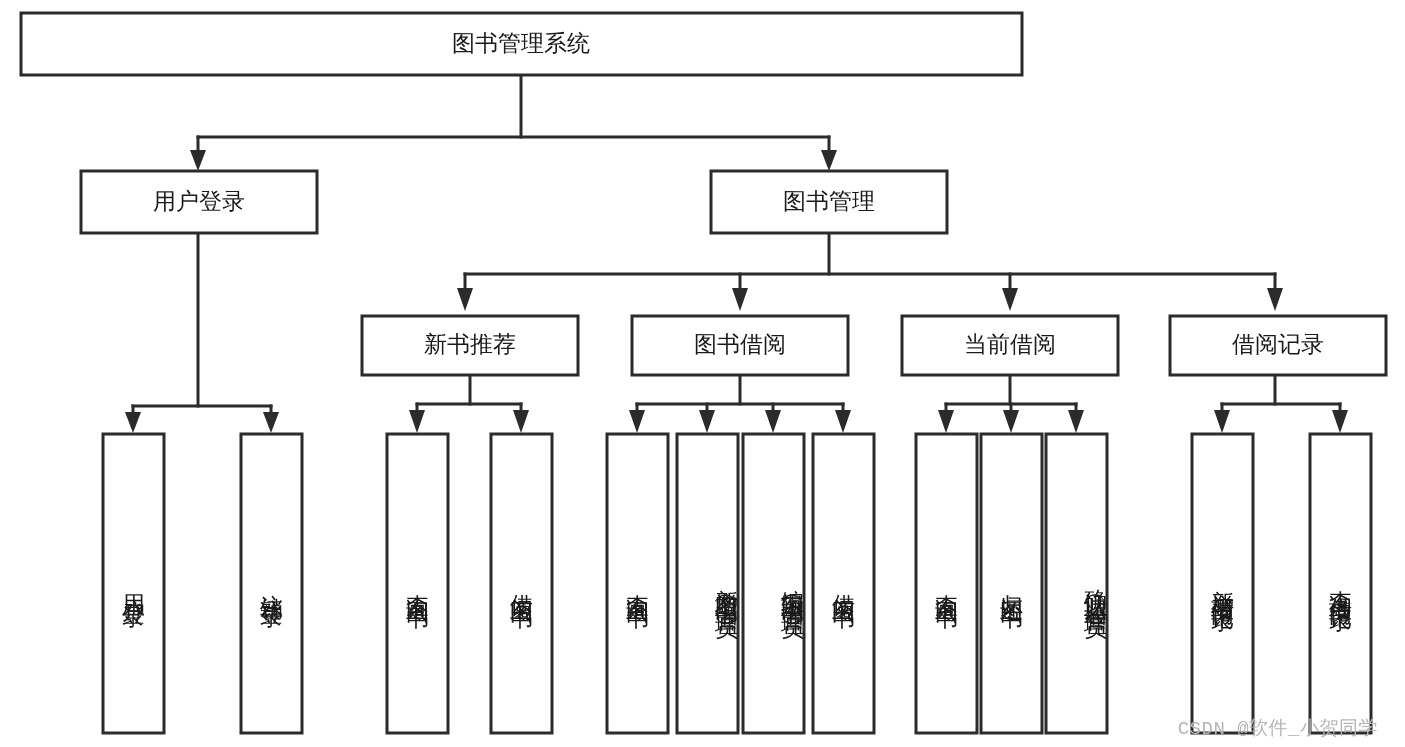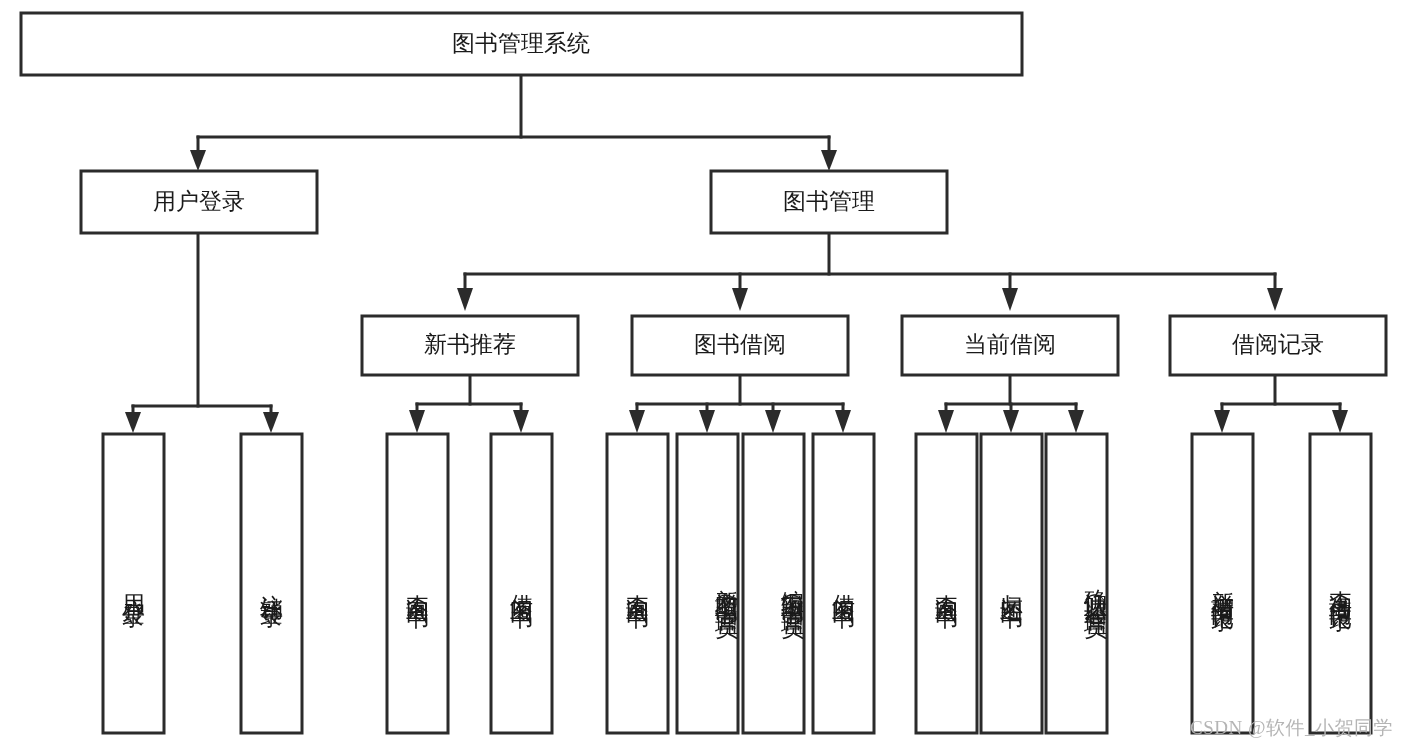--- a/index.html
+++ b/index.html
@@ -56,23 +56,23 @@
     color: #1a1a1a;
     letter-spacing: 4px;
     display: flex;
     align-items: center;
     justify-content: center;
     white-space: nowrap;
     pointer-events: none;
   }
   .watermark {
     position: absolute;
-    right: 12px;
+    right: 27px;
     bottom: 6px;
-    font-family: Liberation Serif, serif;
+    font-family: Liberation Mono, monospace;
     font-size: 19px;
     color: #b5b5b5;
     white-space: nowrap;
     letter-spacing: 0.5px;
   }
 </style>
 </head>
 <body>
 
 <div id="canvas">

